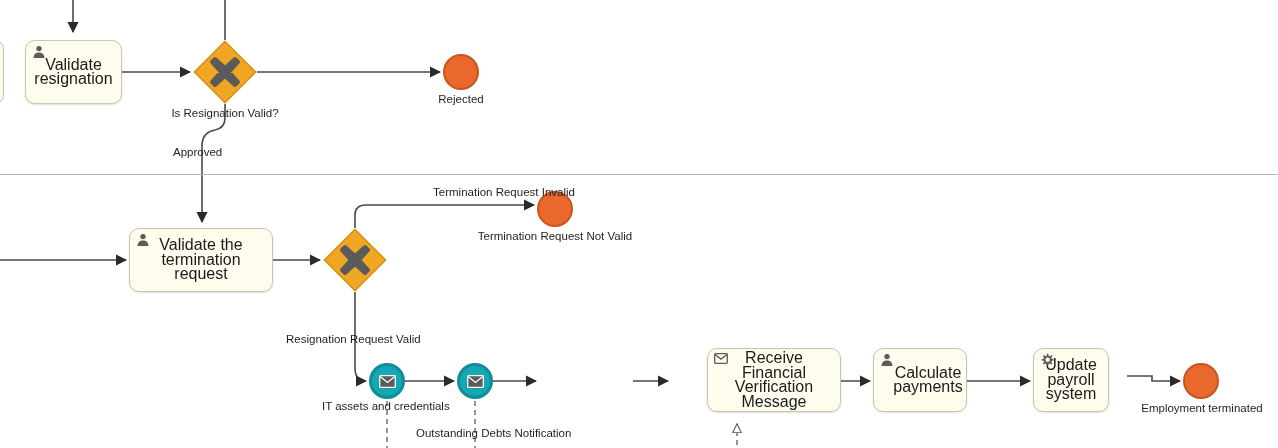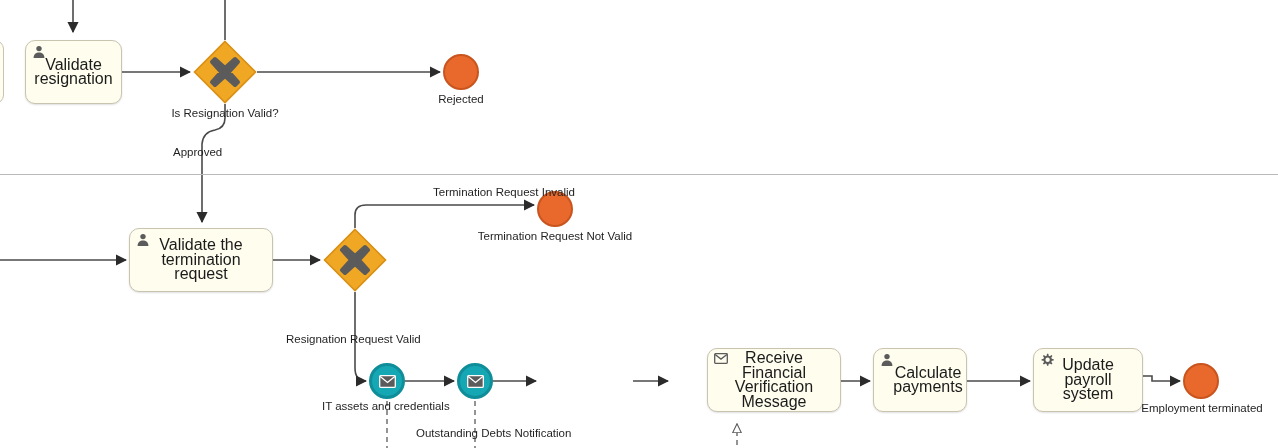--- a/index.html
+++ b/index.html
@@ -258,21 +258,21 @@
     <span class="task-icon">
       <svg width="14" height="14" viewBox="0 0 14 14">
         <circle cx="7" cy="3.6" r="2.7" fill="#5b5b5b"></circle>
         <path d="M1.6 13 C1.6 9.3 4.1 7.6 7 7.6 C9.9 7.6 12.4 9.3 12.4 13 Z" fill="#5b5b5b"></path>
       </svg>
     </span>
     <span class="task-label">Calculate
 payments</span>
   </div>
 
-  <div class="node task" style="left:1033px; top:348px; width:110px; height:64px;">
+  <div class="node task" style="left:1033px; top:348px; width:76px; height:64px;">
     <span class="task-icon">
       <svg width="14" height="14" viewBox="0 0 16 16">
         <path fill="#5b5b5b" d="M8 0.8 L9.5 0.8 L9.9 3.0 L11.3 3.6 L13.1 2.3 L14.2 3.4 L12.9 5.2 L13.5 6.6 L15.7 7.0 L15.7 8.5 L13.5 8.9 L12.9 10.3 L14.2 12.1 L13.1 13.2 L11.3 11.9 L9.9 12.5 L9.5 14.7 L8.0 14.7 L7.6 12.5 L6.2 11.9 L4.4 13.2 L3.3 12.1 L4.6 10.3 L4.0 8.9 L1.8 8.5 L1.8 7.0 L4.0 6.6 L4.6 5.2 L3.3 3.4 L4.4 2.3 L6.2 3.6 L7.6 3.0 Z"></path>
         <circle cx="8.7" cy="7.75" r="2.5" fill="#fffdee"></circle>
       </svg>
     </span>
     <span class="task-label">Update
 payroll system</span>
   </div>
 

